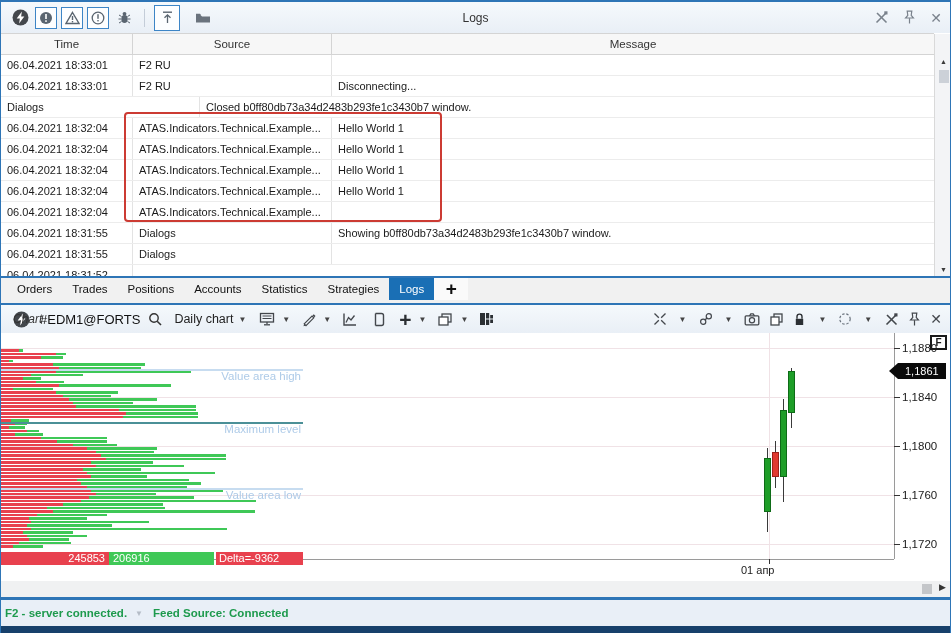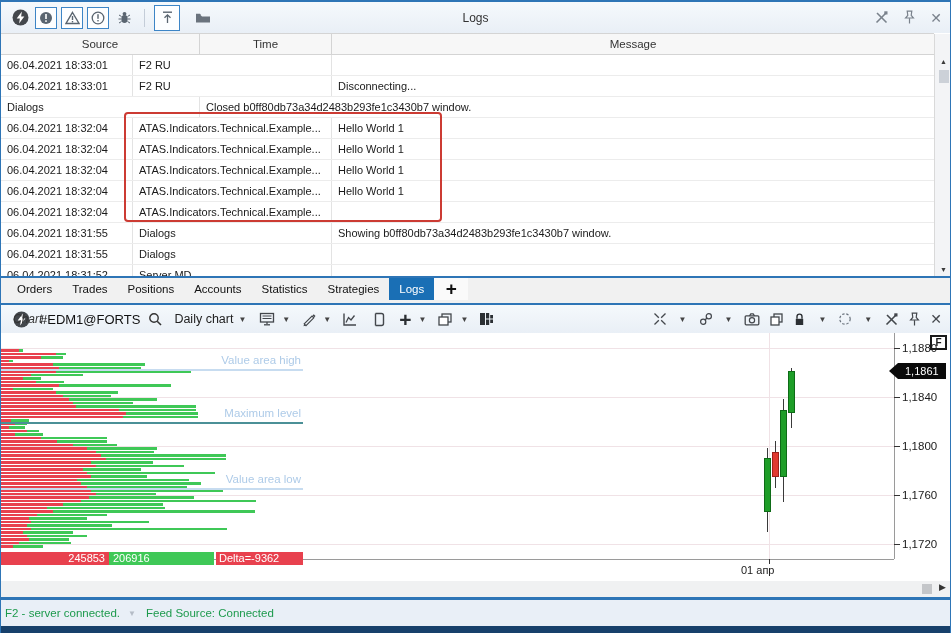--- a/index.html
+++ b/index.html
@@ -71,33 +71,33 @@
     font-size:11px; line-height:16px; padding-left:7px; }
   .badge-arrow { position:absolute; left:888px; width:0; height:0;
     border-top:8px solid transparent; border-bottom:8px solid transparent; border-right:9px solid #0a0a0a; }
   .fbox { position:absolute; left:929px; top:2px; width:17px; height:15px; border:2px solid #1a1a1a;
     background:#fff; font-size:10px; font-weight:bold; color:#1a1a1a; text-align:center; line-height:12px; }
   .wick { position:absolute; width:1px; background:#3a3a3a; }
   .candle { position:absolute; width:7px; border:1px solid; }
   .prow { position:absolute; left:0; height:2.7px; }
   .prow span { display:block; float:left; height:100%; }
   .anno-line { position:absolute; left:0; height:2px; }
-  .anno-label { position:absolute; width:140px; text-align:right; font-size:11.5px; color:#aecbe8; }
+  .anno-label { position:absolute; width:140px; text-align:right; font-size:11.5px; color:#aecbe8;margin-top:16px; }
   .pf-bar { position:absolute; top:219px; height:13px; font-size:11px; line-height:13px; color:#fff; }
   .xlabel { position:absolute; top:231px; font-size:11px; color:#1a1a1a; }
   .xtick { position:absolute; top:226px; width:1px; height:5px; background:#333; }
 
   #chart-footer { position:absolute; top:581px; left:0; right:0; height:16px; background:#f0f1f2; }
   .cf-square { position:absolute; right:18px; top:3px; width:10px; height:10px; background:#c4c6c9; }
   .cf-arrow { position:absolute; right:4px; top:1px; font-size:9px; color:#333; }
 
   
   #statusbar { position:absolute; top:600px; left:0; right:0; height:26px; background:#e9eff7;
     display:flex; align-items:center; padding-left:4px; font-size:11.5px; }
-  .status-green { color:#1d9a4d; }
+  .status-green { color:#1d9a4d;font-weight:bold; }
   .status-caret { font-size:8px; color:#b5bcc7; margin:0 10px 0 8px; }
   #bottombar { position:absolute; top:626px; left:0; right:0; height:7px; background:#17406b; }
 
   svg { display:block; }
 </style>
 </head>
 <body>
 
 <div id="app">
   <div class="topline"></div>
@@ -165,22 +165,22 @@
         <svg width="13" height="15" viewBox="0 0 13 15">
             <path d="M4.2 1.2 h4.6 l-0.6 4.2 2.2 2.6 H2.6 L4.8 5.4 Z" fill="none" stroke="#7a828c" stroke-width="1.2"></path>
             <line x1="6.5" y1="8.2" x2="6.5" y2="13.5" stroke="#7a828c" stroke-width="1.2"></line>
           </svg>
       </span>
       <span class="glyph" style="font-size:14px;color:#7a828c;">✕</span>
     </div>
   </div>
 
   <div class="lt-header">
+    <div class="lt-hcell w-time">Time</div>
     <div class="lt-hcell w-source">Source</div>
-    <div class="lt-hcell w-time">Time</div>
     <div class="lt-hcell w-msg" style="border-right:none;">Message</div>
   </div>
 
   <div class="lt-body">
       <div class="lt-row">
         <div class="lt-cell w-time">06.04.2021 18:33:01</div>
         <div class="lt-cell w-source">F2 RU</div>
       </div>
       <div class="lt-row">
         <div class="lt-cell w-time">06.04.2021 18:33:01</div>
@@ -219,21 +219,20 @@
         <div class="lt-cell w-time">06.04.2021 18:31:55</div>
         <div class="lt-cell w-source">Dialogs</div>
         <div class="lt-cell w-msg" style="border-right: none;">Showing b0ff80db73a34d2483b293fe1c3430b7 window.</div>
       </div>
       <div class="lt-row">
         <div class="lt-cell w-time">06.04.2021 18:31:55</div>
         <div class="lt-cell w-source">Dialogs</div>
       </div>
       <div class="lt-row">
         <div class="lt-cell w-time">06.04.2021 18:31:52</div>
-        <div class="lt-cell w-source">Server MD</div>
       </div>
     </div>
 
   <div class="lt-scroll">
     <div class="sc-arrow" style="top:24px;">▲</div>
     <div class="sc-thumb" style="top:36px;"></div>
     <div class="sc-arrow" style="bottom:3px;">▼</div>
   </div>
 
   <div class="lt-annotation"></div>

